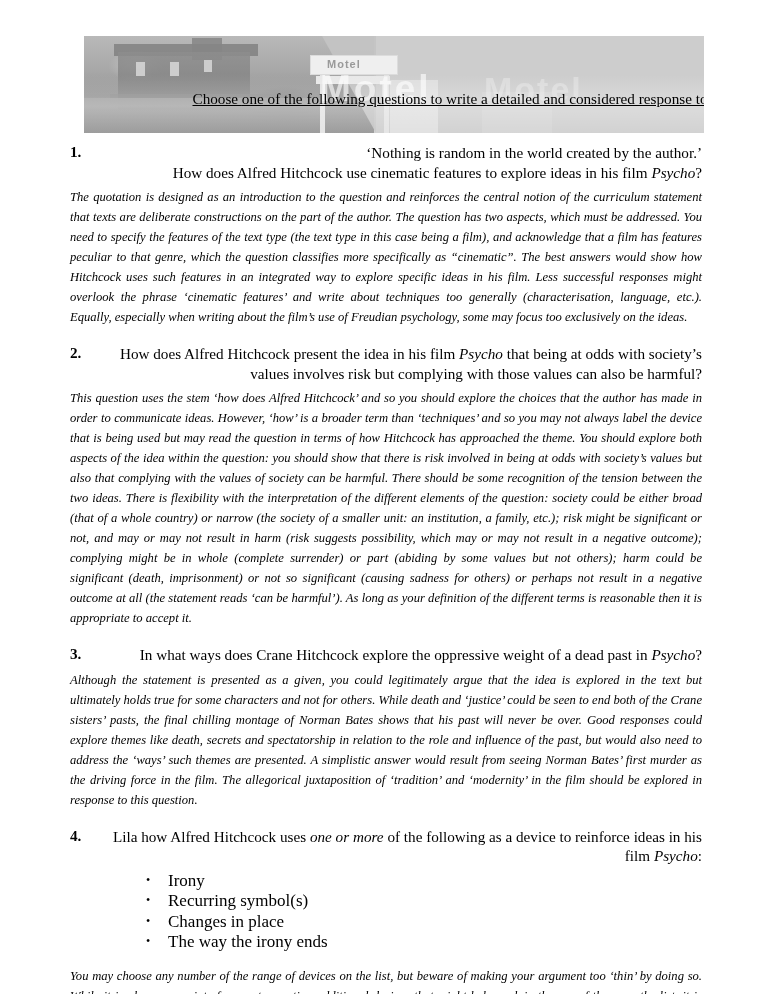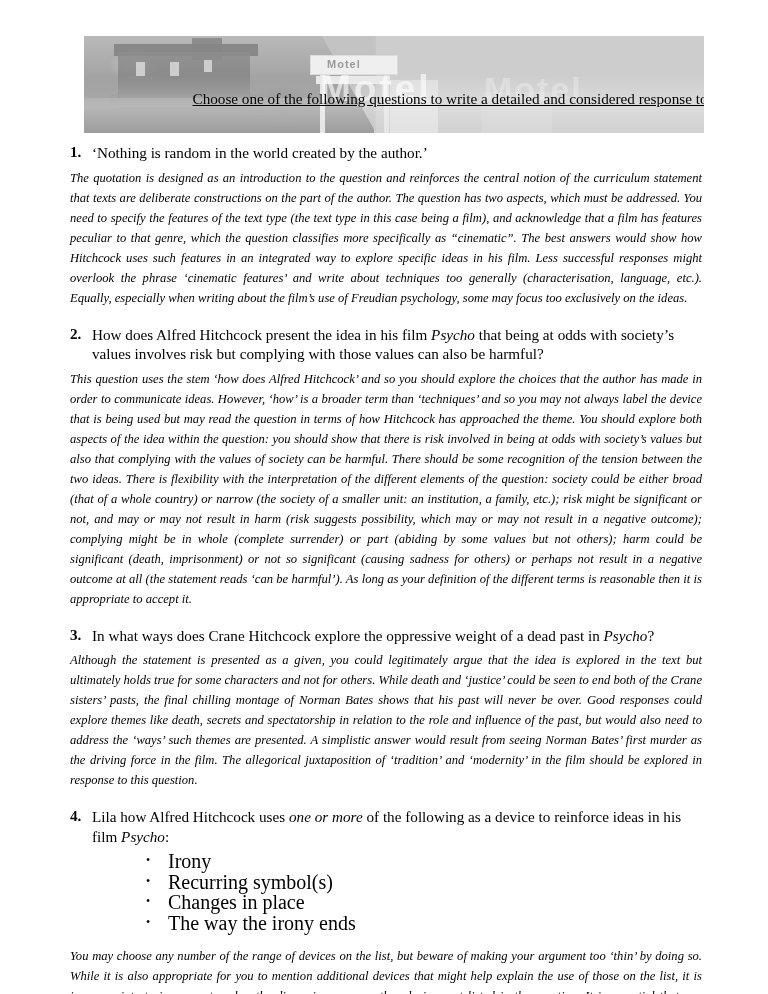--- a/index.html
+++ b/index.html
@@ -201,38 +201,39 @@
   }
   .q .num {
     position: absolute;
     left: 0; top: 0;
     font-weight: bold;
     font-size: 15.2px;
   }
   .q .qtext {
     font-size: 15.2px;
     line-height: 19.5px;
+    text-align: right;
   }
   .q .qtext .it { font-style: italic; }
   .commentary {
     font-style: italic;
     font-size: 12.6px;
     line-height: 20px;
     text-align: justify;
     margin: 4px 0 0 0;
   }
   .commentary .rm { font-style: normal; }
   .bullets {
     list-style: none;
     margin: 0;
     padding: 0 0 0 76px;
   }
   .bullets li {
     position: relative;
-    font-size: 20px;
+    font-size: 17px;
     line-height: 20.6px;
     padding-left: 22px;
   }
   .bullets li::before {
     content: "\2022";
     position: absolute;
     left: 0;
     top: -1px;
     font-size: 12px;
   }
@@ -273,20 +274,21 @@
       <span class="ln"><span>Choose </span><span class="u">one</span><span> of the following questions to write a detailed and considered response to</span></span>
     </div>
   </div>
 
   <div class="content">
 
     <div class="q">
       <span class="num">1.</span>
       <div class="qtext">
         <div>‘Nothing is random in the world created by the author.’</div>
+        <div><span>How does Alfred Hitchcock use cinematic features to explore ideas in his film </span><span class="it">Psycho</span><span>?</span></div>
       </div>
     </div>
     <p class="commentary">The quotation is designed as an introduction to the question and reinforces the central notion of the curriculum statement that texts are deliberate constructions on the part of the author. The question has two aspects, which must be addressed. You need to specify the features of the text type (the text type in this case being a film), and acknowledge that a film has features peculiar to that genre, which the question classifies more specifically as “cinematic”. The best answers would show how Hitchcock uses such features in an integrated way to explore specific ideas in his film. Less successful responses might overlook the phrase ‘cinematic features’ and write about techniques too generally (characterisation, language, etc.). Equally, especially when writing about the film’s use of Freudian psychology, some may focus too exclusively on the ideas.</p>
 
     <div class="gap-lg"></div>
 
     <div class="q">
       <span class="num">2.</span>
       <div class="qtext"><span>How does Alfred Hitchcock present the idea in his film </span><span class="it">Psycho</span><span> that being at odds with society’s values involves risk but complying with those values can also be harmful?</span></div>
     </div>

